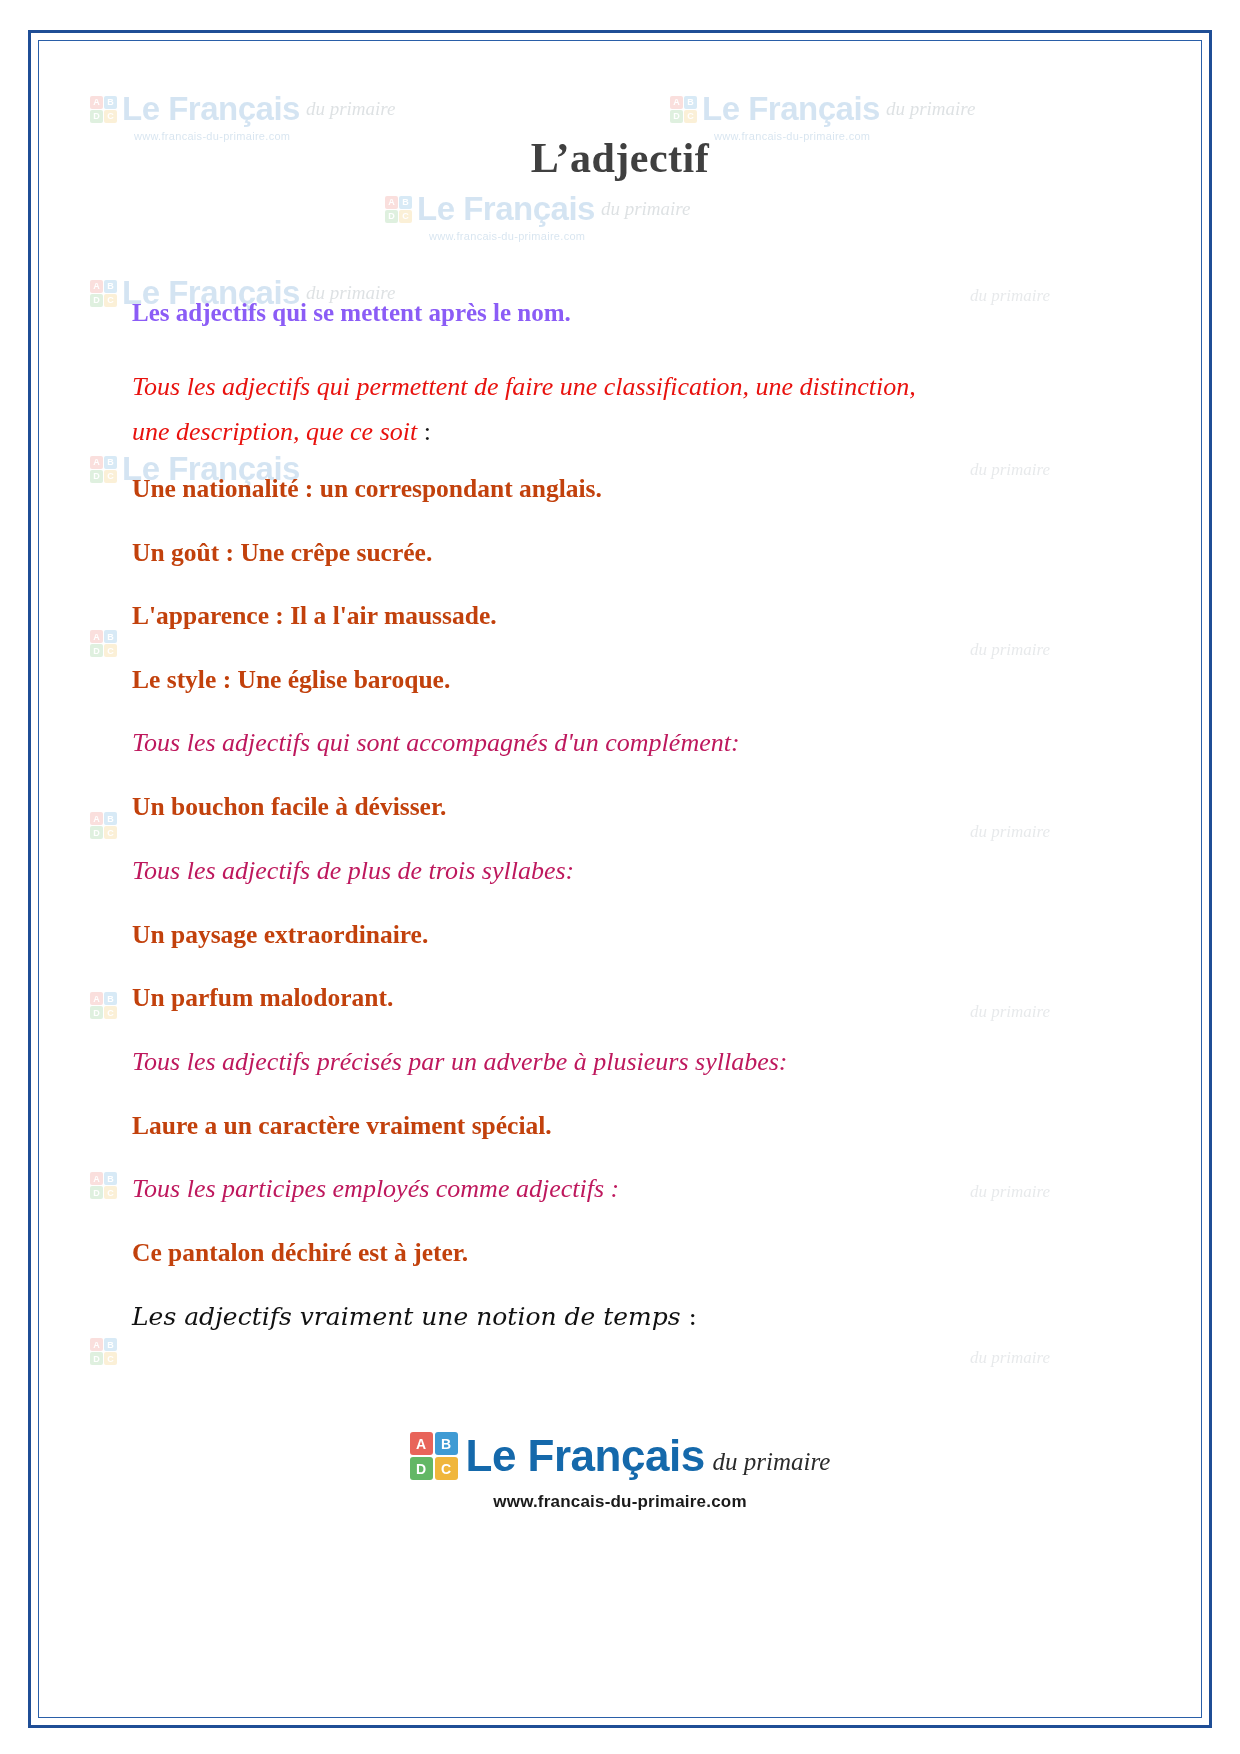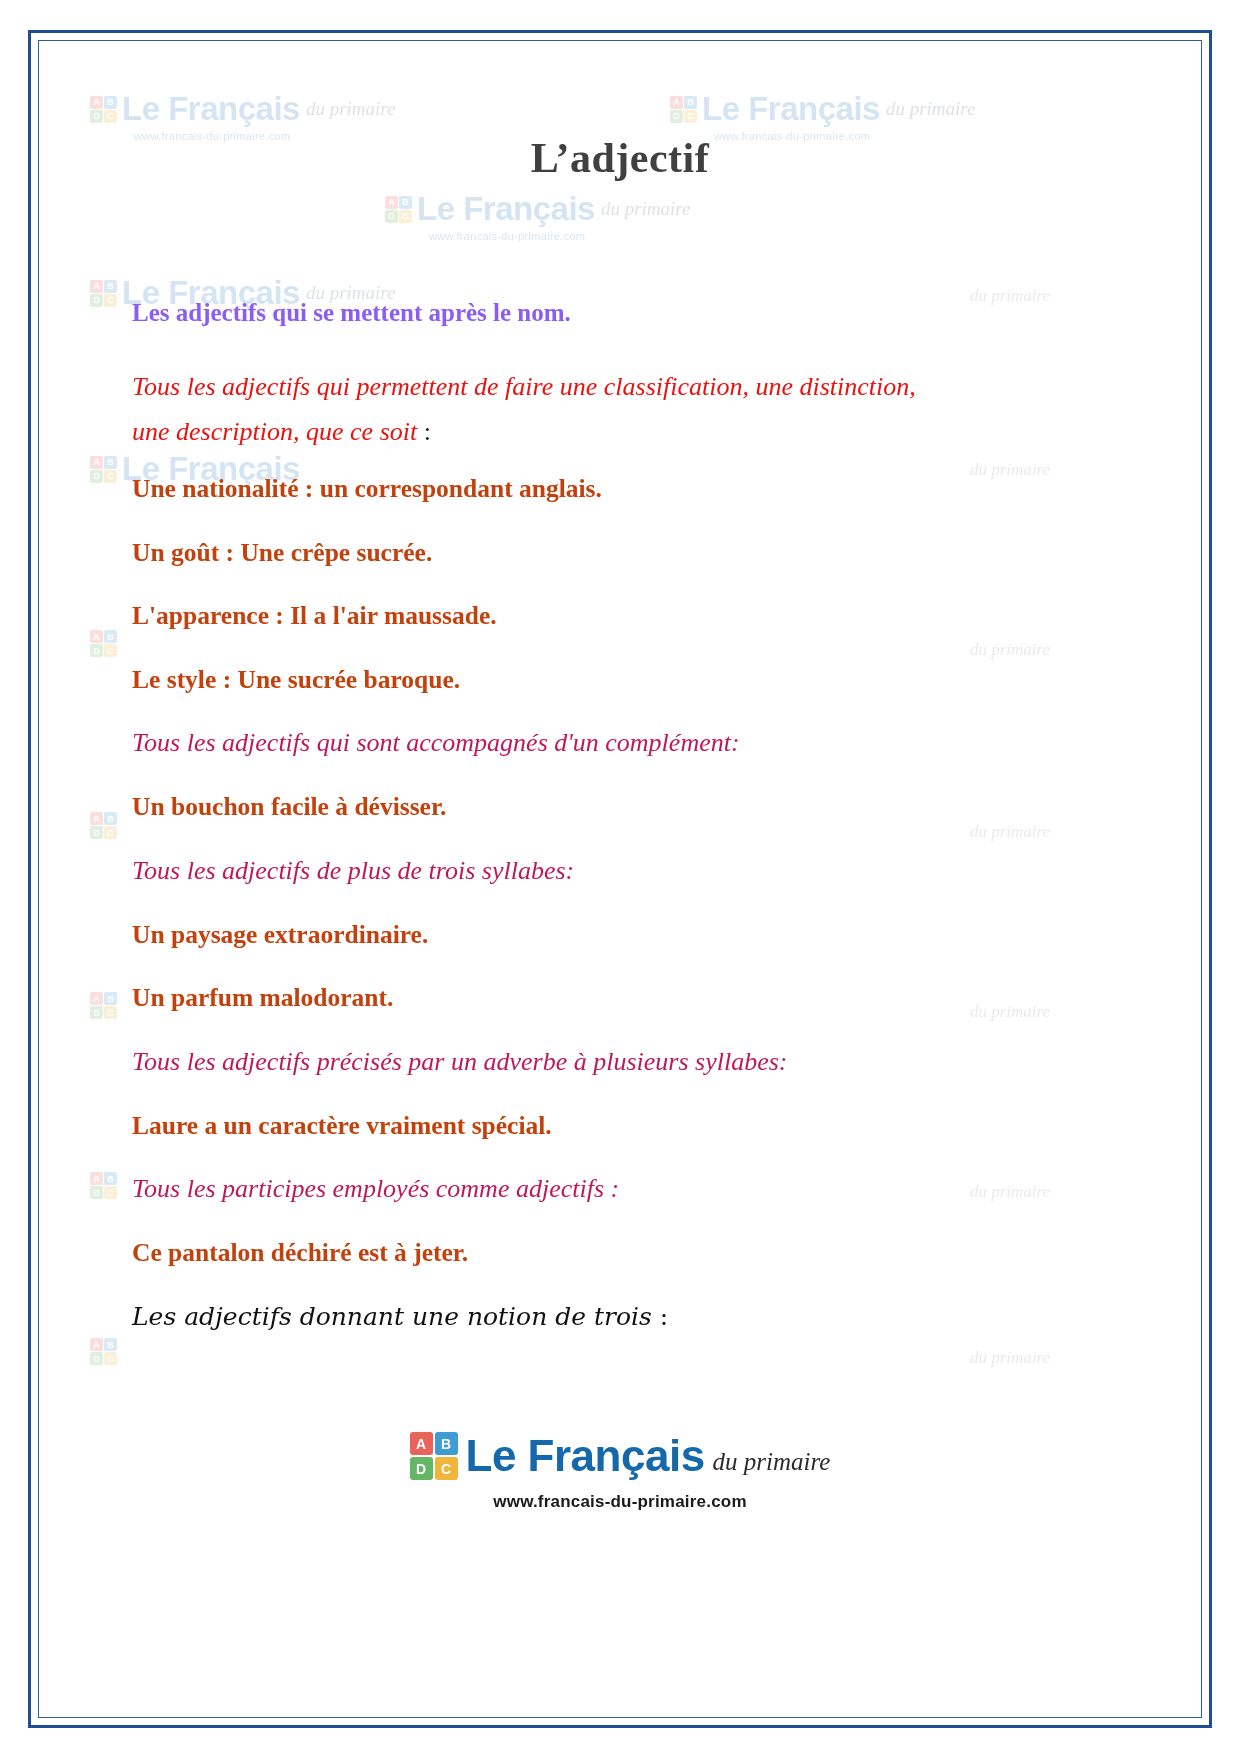--- a/index.html
+++ b/index.html
@@ -406,36 +406,36 @@
 
     <div class="body-block">
 
       <div class="line ln-heading">Les adjectifs qui se mettent après le nom.</div>
 
       <div class="ln-red-wrap"><span>Tous les adjectifs qui permettent de faire une classification, une distinction, une description, que ce soit</span> <span class="tail-colon">:</span></div>
 
       <div class="line ln-blue">Une nationalité : un correspondant anglais.</div>
       <div class="line ln-blue">Un goût : Une crêpe sucrée.</div>
       <div class="line ln-blue">L'apparence : Il a l'air maussade.</div>
-      <div class="line ln-blue">Le style : Une sucrée baroque.</div>
+      <div class="line ln-blue">Le style : Une église baroque.</div>
 
       <div class="line ln-red">Tous les adjectifs qui sont accompagnés d'un complément:</div>
       <div class="line ln-blue">Un bouchon facile à dévisser.</div>
 
       <div class="line ln-red">Tous les adjectifs de plus de trois syllabes:</div>
       <div class="line ln-blue">Un paysage extraordinaire.</div>
       <div class="line ln-blue">Un parfum malodorant.</div>
 
       <div class="line ln-red">Tous les adjectifs précisés par un adverbe à plusieurs syllabes:</div>
       <div class="line ln-blue">Laure a un caractère vraiment spécial.</div>
 
       <div class="line ln-red">Tous les participes employés comme adjectifs :</div>
       <div class="line ln-blue">Ce pantalon déchiré est à jeter.</div>
 
-      <div class="line ln-black-italic"><span>Les adjectifs donnant une notion de trois</span> <span class="tail-colon">:</span></div>
+      <div class="line ln-black-italic"><span>Les adjectifs vraiment une notion de temps</span> <span class="tail-colon">:</span></div>
 
     </div>
 
     <div class="footer">
       <div class="footer-logo">
         <span class="logo-blocks">
           <span class="logo-blk-row">
             <span class="logo-blk blk-a">A</span>
             <span class="logo-blk blk-b">B</span>
           </span>

